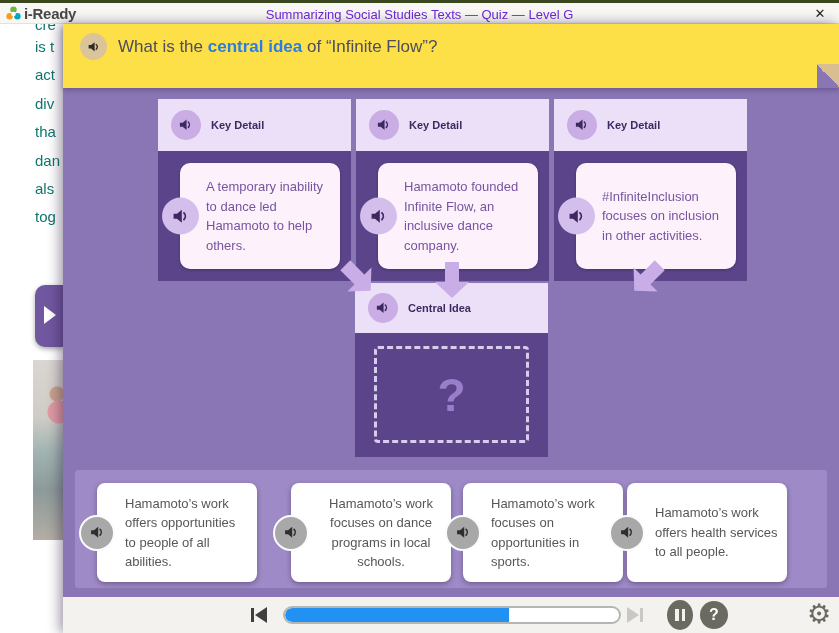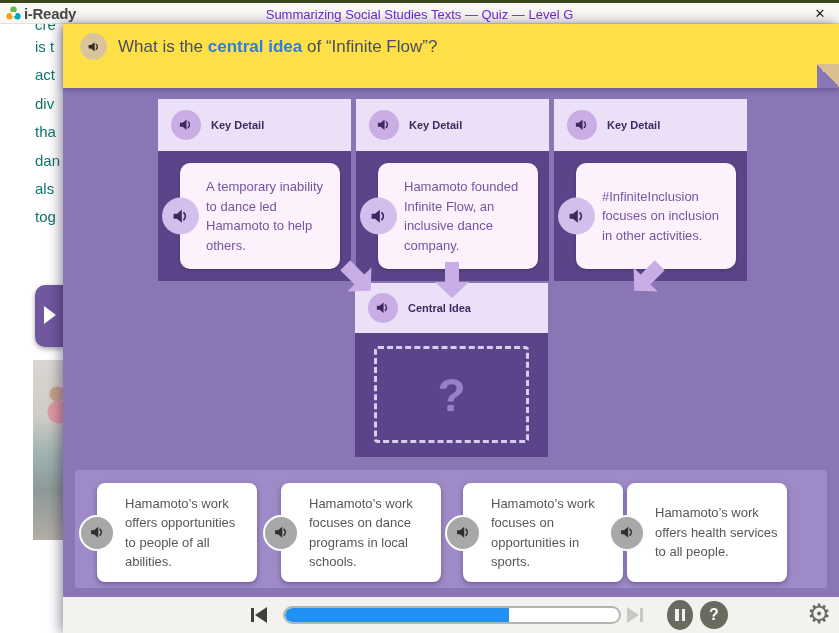--- a/index.html
+++ b/index.html
@@ -134,21 +134,21 @@
   
   .options-tray {
     position:absolute; left:12px; top:382px; width:752px; height:118px;
     background:#9d8ac6; border-radius:3px;
   }
   .opt-card {
     position:absolute; top:13px; width:160px; height:99px;
     background:#ffffff; border-radius:8px; box-shadow:0 2px 5px rgba(30,10,50,.35);
     display:flex; align-items:center; padding:6px 8px 6px 28px; cursor:grab;
   }
-  .opt-card.o1 { left:22px; } .opt-card.o2 { left:206px; }
+  .opt-card.o1 { left:22px; } .opt-card.o2 { left:216px;text-align:center; }
   .opt-card.o3 { left:388px; } .opt-card.o4 { left:552px; }
   .opt-text { font-size:13px; line-height:1.5; color:#57575a; }
 
   
   .control-bar { position:absolute; left:0; top:573px; width:776px; height:36px; background:#f3f2ef; }
   .icon-btn { background:none; border:none; cursor:pointer; position:absolute; padding:0; }
   .skip-back { left:188px; top:10px; width:18px; height:16px; }
   .skip-back .bar { position:absolute; left:0; top:1px; width:3px; height:14px; background:#3f3f3f; }
   .skip-back .tri {
     position:absolute; left:4px; top:0; width:0; height:0;

